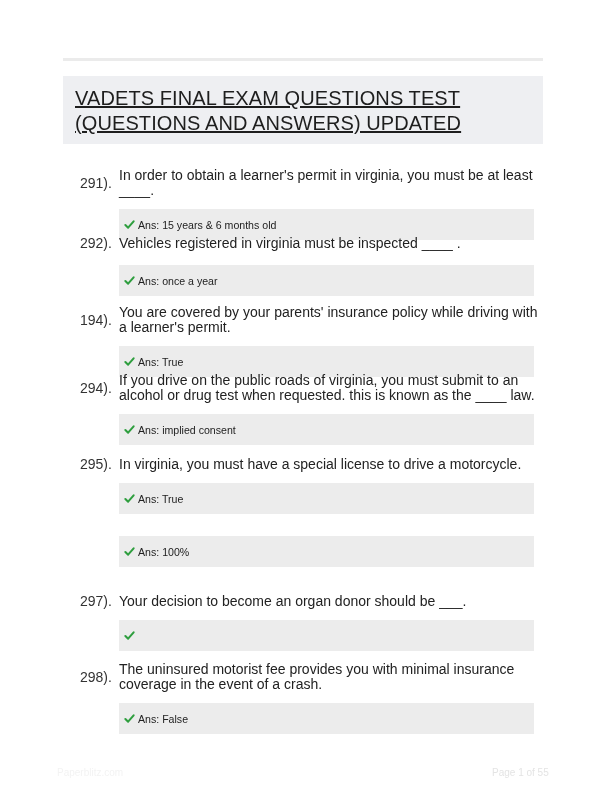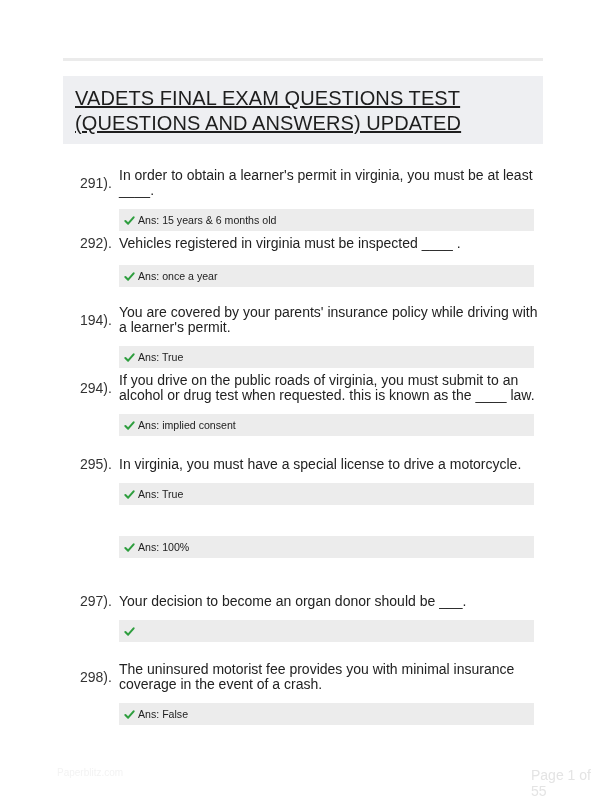--- a/index.html
+++ b/index.html
@@ -58,21 +58,21 @@
     width: 39px;
     flex: none;
     color: #333;
   }
   .q-text {
     flex: 1;
   }
   .ans {
     margin-left: 39px;
     width: 415px;
-    height: 22px;
+    height: 31px;
     background: #ececec;
     display: flex;
     align-items: center;
     font-size: 10.6px;
     color: #222;
     box-sizing: border-box;
     padding-left: 5px;
   }
   .check {
     display: inline-flex;
@@ -85,23 +85,22 @@
     position: absolute;
     left: 57px;
     top: 767px;
     font-size: 10px;
     color: #f3f3f3;
   }
   .footer-right {
     position: absolute;
     left: 492px;
     top: 767px;
-    font-size: 14px;
+    font-size: 10px;
     color: #e4e4e4;
-    margin-left: 39px;
   }
 </style>
 </head>
 <body>
 
 <div class="top-rule"></div>
 
 <div class="title-box">
   <h1>
     <span>VADETS FINAL EXAM QUESTIONS TEST</span><br>

